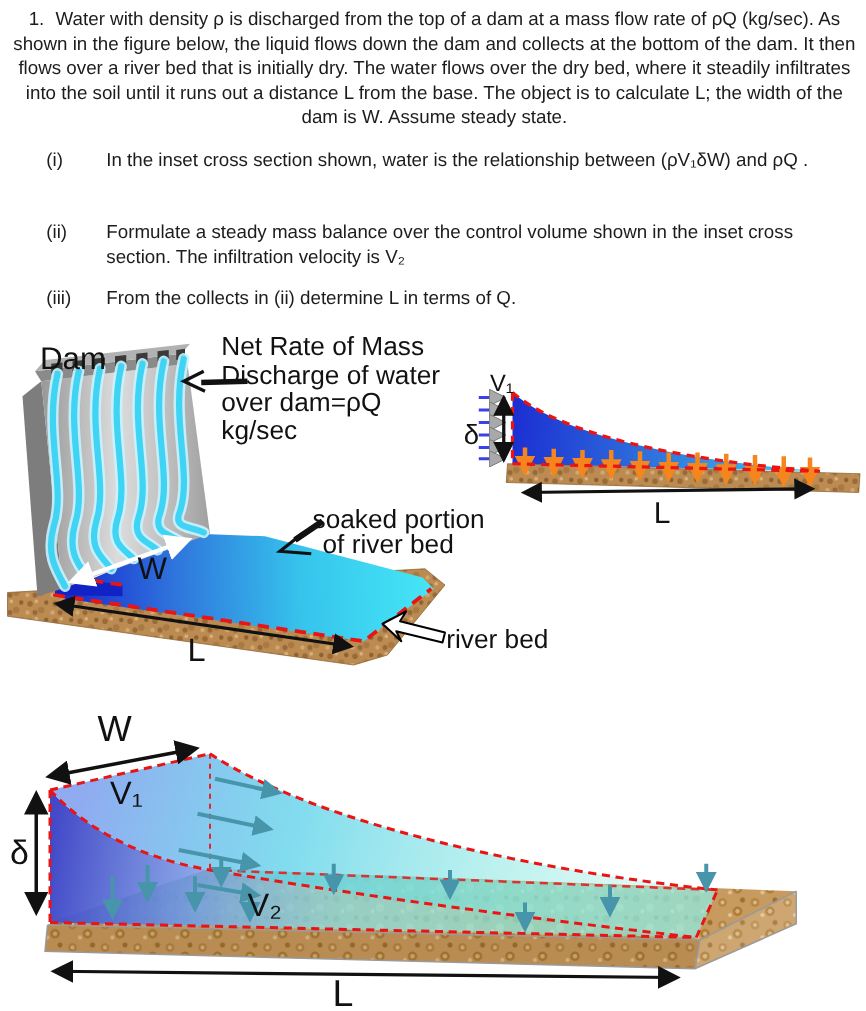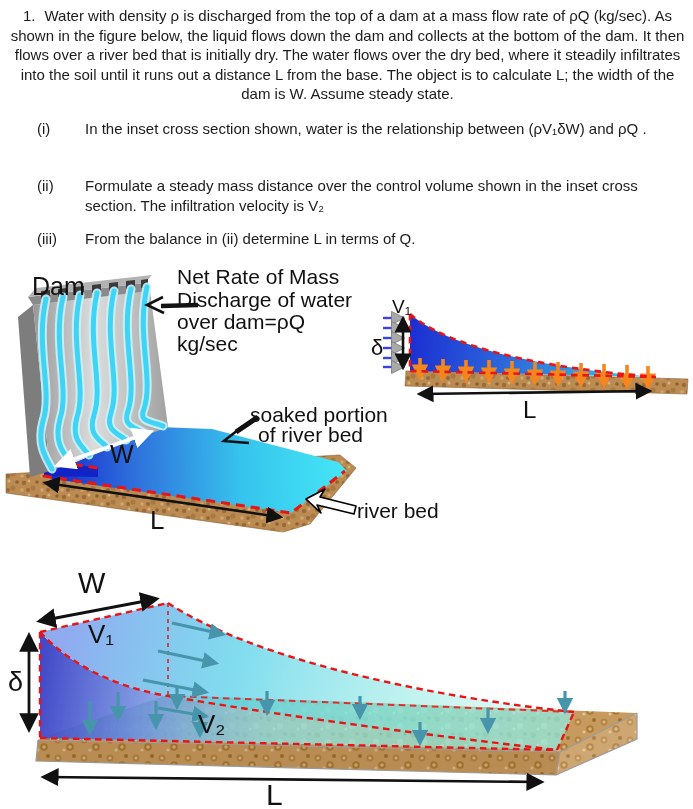--- a/index.html
+++ b/index.html
@@ -18,25 +18,25 @@
 <div class="page">
 
   <div class="para"><span class="qnum">1.</span><span>Water with density ρ is discharged from the top of a dam at a mass flow rate of ρQ (kg/sec). As shown in the figure below, the liquid flows down the dam and collects at the bottom of the dam. It then flows over a river bed that is initially dry. The water flows over the dry bed, where it steadily infiltrates into the soil until it runs out a distance L from the base. The object is to calculate L; the width of the dam is W. Assume steady state.</span></div>
 
   <div class="qrow" style="top:119px;">
     <span class="qlabel">(i)</span>
     <span class="qtext">In the inset cross section shown, water is the relationship between (ρV₁δW) and ρQ .</span>
   </div>
   <div class="qrow" style="top:176px;">
     <span class="qlabel">(ii)</span>
-    <span class="qtext">Formulate a steady mass distance over the control volume shown in the inset cross section. The infiltration velocity is V₂</span>
+    <span class="qtext">Formulate a steady mass balance over the control volume shown in the inset cross section. The infiltration velocity is V₂</span>
   </div>
   <div class="qrow" style="top:229px;">
     <span class="qlabel">(iii)</span>
-    <span class="qtext">From the balance in (ii) determine L in terms of Q.</span>
+    <span class="qtext">From the collects in (ii) determine L in terms of Q.</span>
   </div>
 
   <svg style="position:absolute;left:0;top:255px;" width="693" height="290" viewBox="0 0 693 290">
     <defs>
       <pattern id="soilA" width="20" height="14" patternUnits="userSpaceOnUse">
         <rect width="20" height="14" fill="#bb8b52"></rect>
         <circle cx="4" cy="4" r="2.2" fill="#9b6b36"></circle>
         <circle cx="13" cy="9" r="2.6" fill="#a87a42"></circle>
         <circle cx="9" cy="2" r="1.5" fill="#d7b27c"></circle>
         <circle cx="17" cy="3" r="1.8" fill="#8f6132"></circle>

